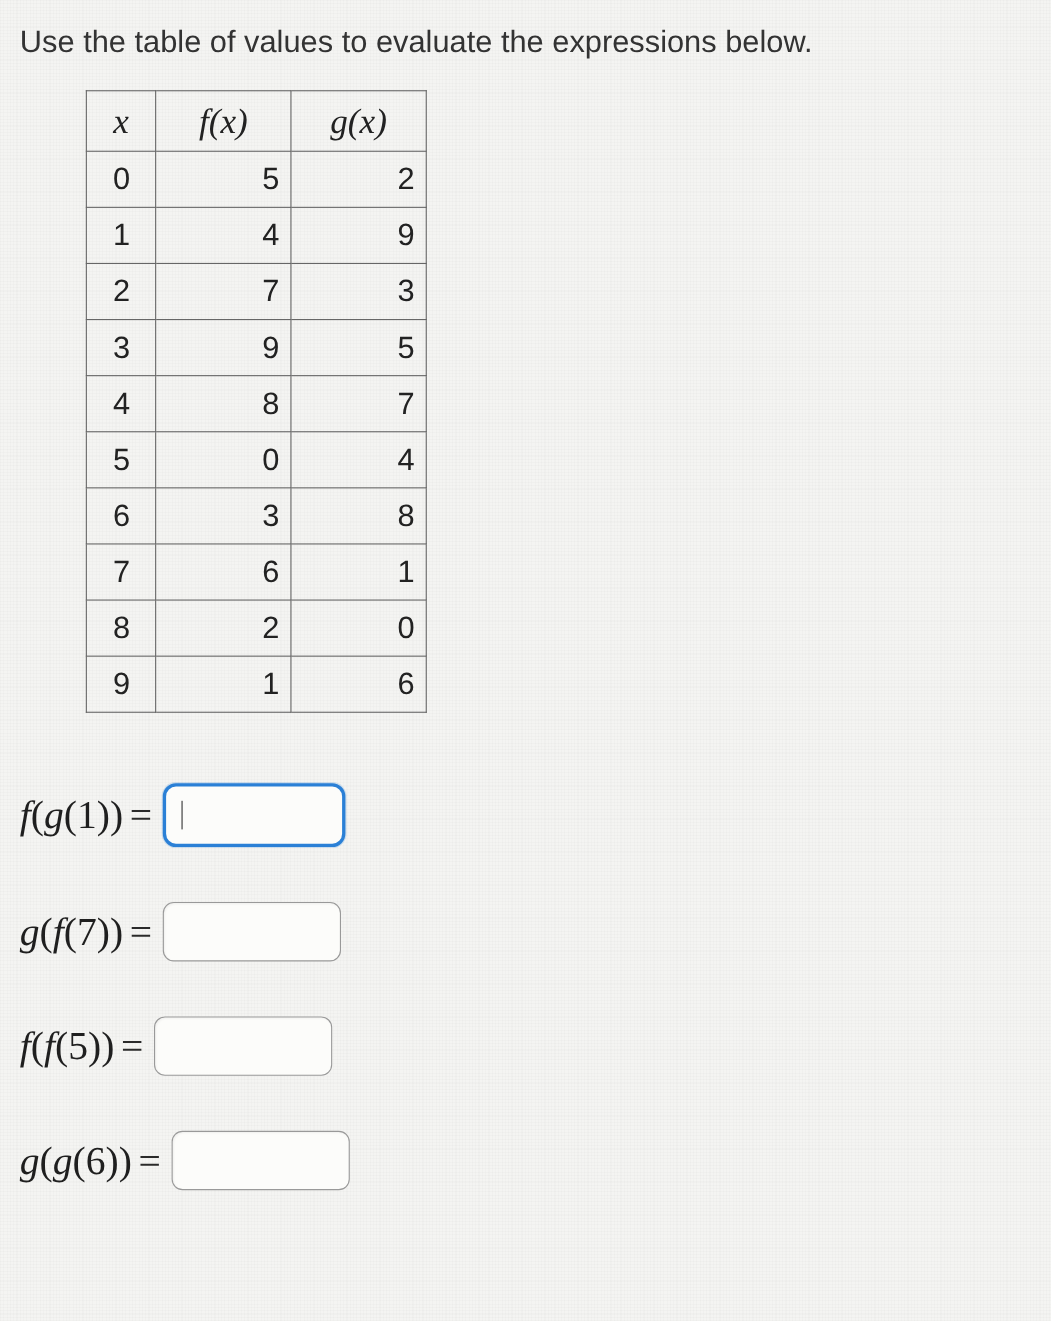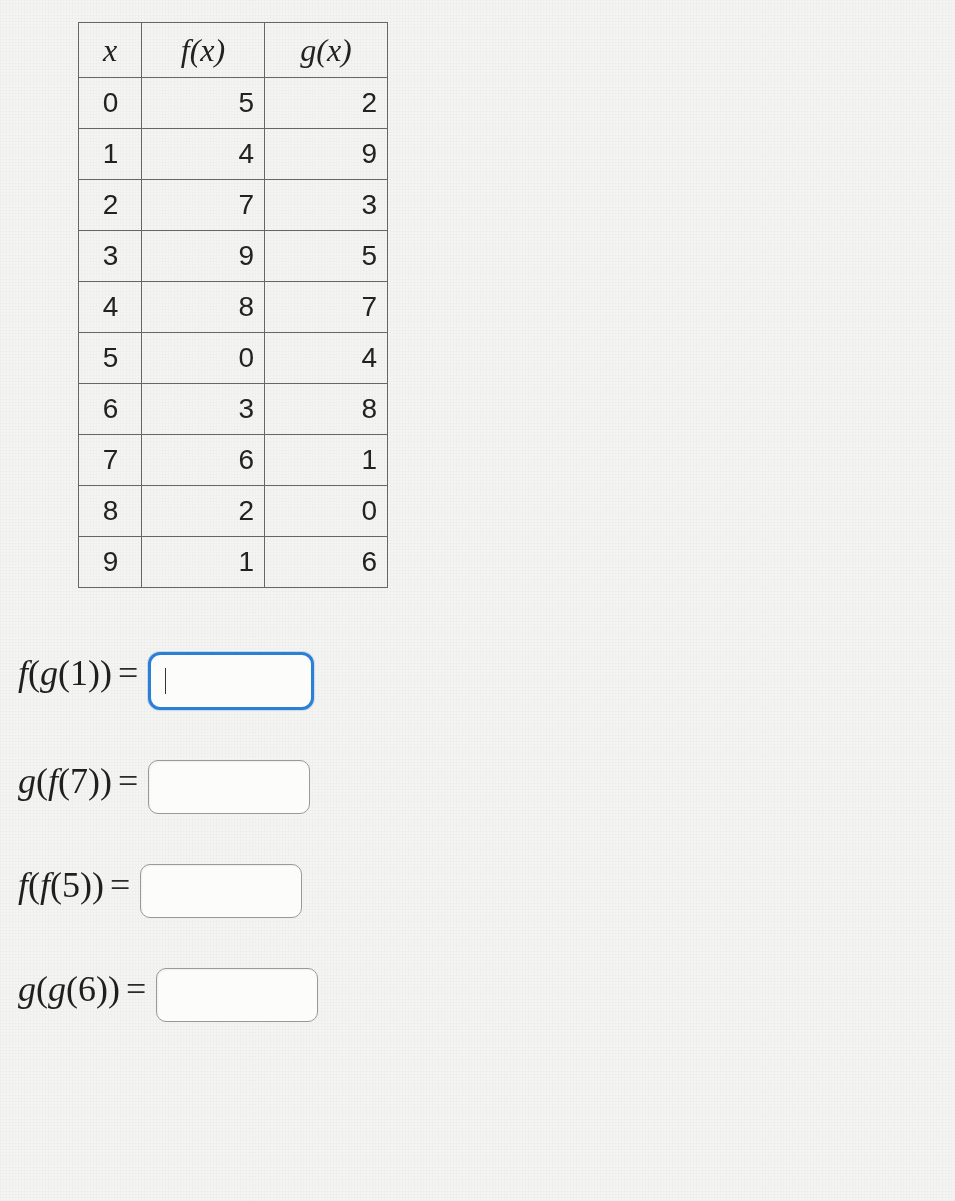--- a/index.html
+++ b/index.html
@@ -50,20 +50,21 @@
   padding-right: 10px;
   text-align: right;
 }
 .value-table td.num.center { text-align: center; padding-right: 0; }
 
 .inputs {
   margin-top: 64px;
 }
 .eqrow {
   display: flex;
+  align-items: center;
   margin-bottom: 50px;
 }
 .lhs {
   font-family: "Times New Roman", Georgia, serif;
   font-style: italic;
   font-size: 36px;
   color: #1f1f1f;
 }
 .lhs .paren {
   font-style: normal;
@@ -147,20 +148,21 @@
   width: 28px; height: 18px;
   border: 1px solid #333;
   transform: rotate(45deg);
 }
 </style>
 </head>
 <body>
 
 <div class="page">
 
+  <div class="prompt">Use the table of values to evaluate the expressions below.</div>
 
   <table class="value-table">
     <thead>
       <tr>
         <th class="col-x">x</th>
         <th class="col-fx">f(x)</th>
         <th class="col-gx">g(x)</th>
       </tr>
     </thead>
     <tbody>

